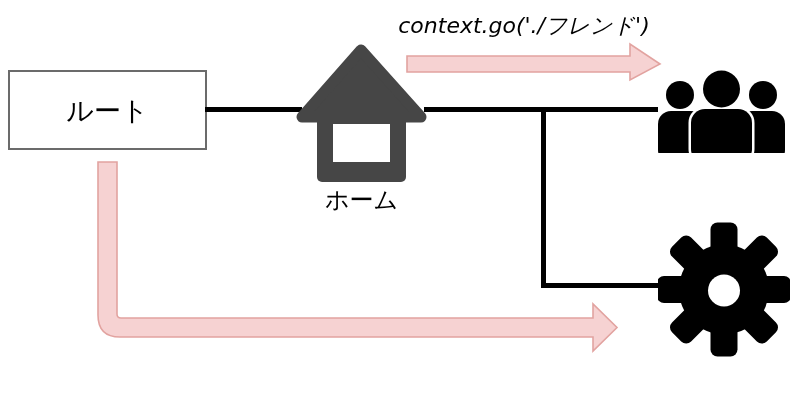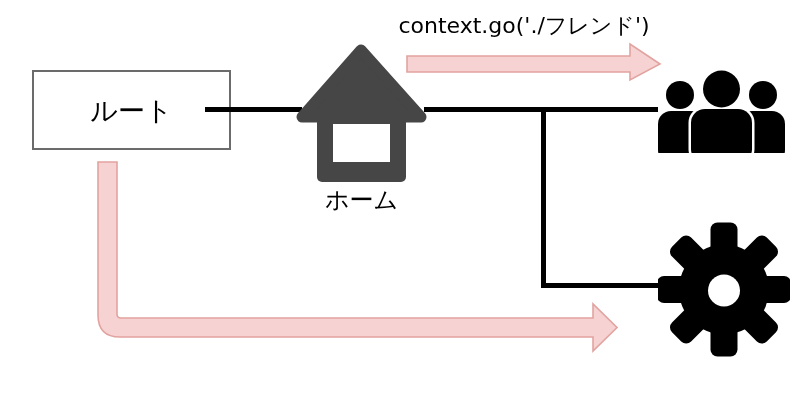--- a/index.html
+++ b/index.html
@@ -12,28 +12,27 @@
   }
   .abs{position:absolute;}
   .root-box{
     left:8px;top:70px;width:199px;height:80px;
     box-sizing:border-box;
     border:2px solid var(--box-border);
     background:#fff;
     display:flex;flex-direction:column;justify-content:center;align-items:center;
     font-size:27px;line-height:35px;color:var(--text);
     text-align:center;
-    margin-left:24px;
   }
   .hline,.vline{background:var(--line);}
   .node-label{
     font-size:24px;color:var(--text);text-align:center;white-space:nowrap;
   }
   .code-label{
-    font-size:22px;color:var(--text);text-align:center;white-space:nowrap;
+    font-size:22px;color:var(--text);text-align:center;white-space:nowrap;font-style:italic;
   }
   .fill-house{fill:var(--house);}
   .stroke-house{stroke:var(--house);}
   .fill-black{fill:var(--icon-black);}
   .fill-white{fill:#ffffff;}
   .stroke-white{stroke:#ffffff;}
   .arrow-shape{
     fill:var(--arrow-fill);
     stroke:var(--arrow-stroke);
     stroke-width:1.6;

